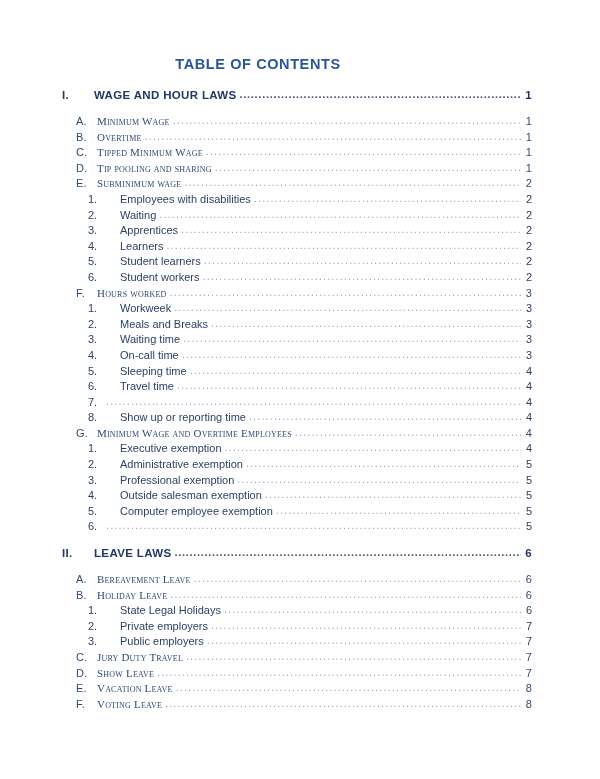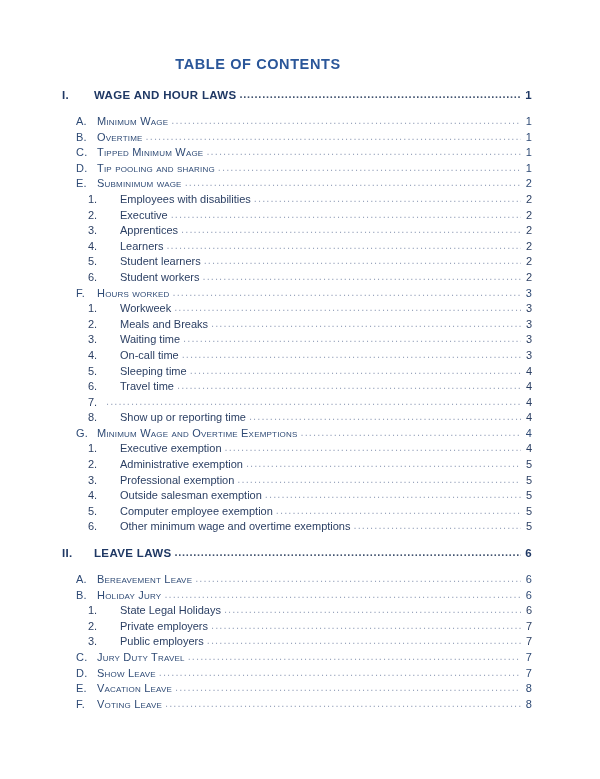--- a/index.html
+++ b/index.html
@@ -112,20 +112,21 @@
     font-variant: small-caps;
     letter-spacing: 0.2px;
   }
   .lvl2 .marker {
     width: 16px;
     margin-left: 14px;
     font-variant: normal;
   }
   .lvl2 .label {
     margin-left: 5px;
+    font-family: Liberation Serif, serif;
   }
   .lvl2 .pageno {
     font-variant: normal;
   }
 
   
   .lvl3 {
     font-size: 11px;
     height: 15.6px;
     color: #2b3f63;
@@ -184,21 +185,21 @@
         <span class="pageno">2</span>
       </div>
       <div class="row lvl3">
         <span class="marker">1.</span>
         <span class="label">Employees with disabilities</span>
         <span class="leader"></span>
         <span class="pageno">2</span>
       </div>
       <div class="row lvl3">
         <span class="marker">2.</span>
-        <span class="label">Executive</span>
+        <span class="label">Waiting</span>
         <span class="leader"></span>
         <span class="pageno">2</span>
       </div>
       <div class="row lvl3">
         <span class="marker">3.</span>
         <span class="label">Apprentices</span>
         <span class="leader"></span>
         <span class="pageno">2</span>
       </div>
       <div class="row lvl3">
@@ -267,21 +268,21 @@
         <span class="pageno">4</span>
       </div>
       <div class="row lvl3">
         <span class="marker">8.</span>
         <span class="label">Show up or reporting time</span>
         <span class="leader"></span>
         <span class="pageno">4</span>
       </div>
       <div class="row lvl2">
         <span class="marker">G.</span>
-        <span class="label">Minimum Wage and Overtime Exemptions</span>
+        <span class="label">Minimum Wage and Overtime Employees</span>
         <span class="leader"></span>
         <span class="pageno">4</span>
       </div>
       <div class="row lvl3">
         <span class="marker">1.</span>
         <span class="label">Executive exemption</span>
         <span class="leader"></span>
         <span class="pageno">4</span>
       </div>
       <div class="row lvl3">
@@ -303,39 +304,38 @@
         <span class="pageno">5</span>
       </div>
       <div class="row lvl3">
         <span class="marker">5.</span>
         <span class="label">Computer employee exemption</span>
         <span class="leader"></span>
         <span class="pageno">5</span>
       </div>
       <div class="row lvl3">
         <span class="marker">6.</span>
-        <span class="label">Other minimum wage and overtime exemptions</span>
         <span class="leader"></span>
         <span class="pageno">5</span>
       </div>
       <div class="row lvl1 spaced-top spaced-bottom">
         <span class="marker">II.</span>
         <span class="label">LEAVE LAWS</span>
         <span class="leader"></span>
         <span class="pageno">6</span>
       </div>
       <div class="row lvl2">
         <span class="marker">A.</span>
         <span class="label">Bereavement Leave</span>
         <span class="leader"></span>
         <span class="pageno">6</span>
       </div>
       <div class="row lvl2">
         <span class="marker">B.</span>
-        <span class="label">Holiday Jury</span>
+        <span class="label">Holiday Leave</span>
         <span class="leader"></span>
         <span class="pageno">6</span>
       </div>
       <div class="row lvl3">
         <span class="marker">1.</span>
         <span class="label">State Legal Holidays</span>
         <span class="leader"></span>
         <span class="pageno">6</span>
       </div>
       <div class="row lvl3">

